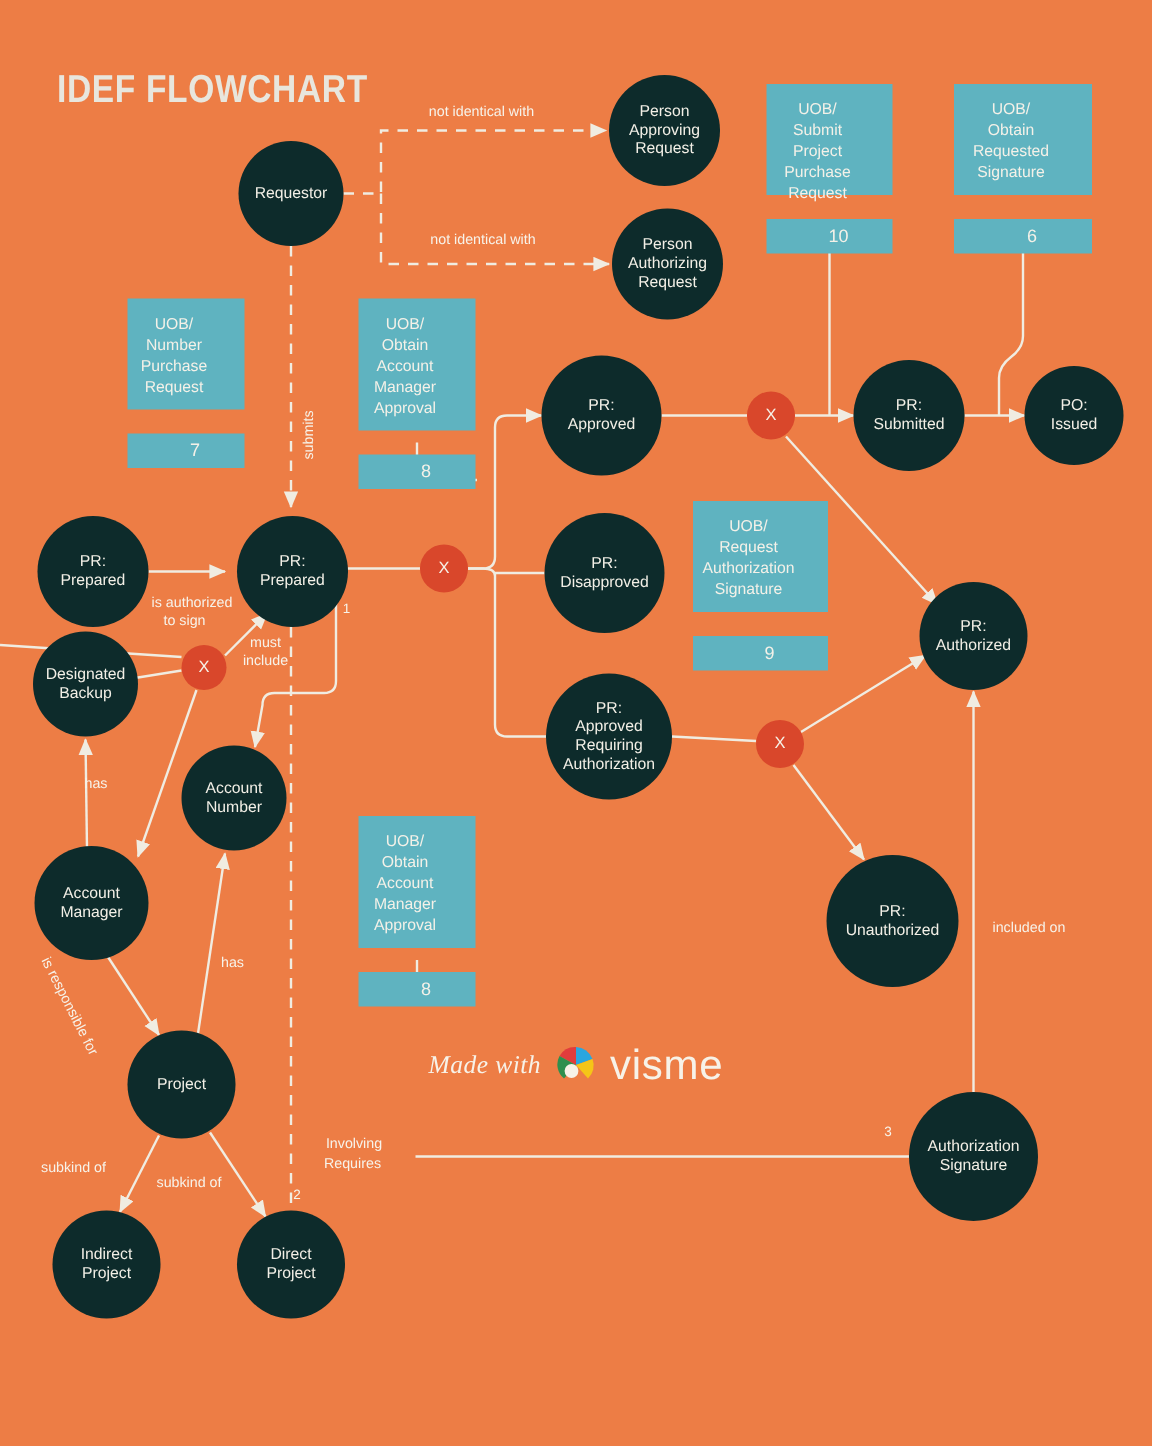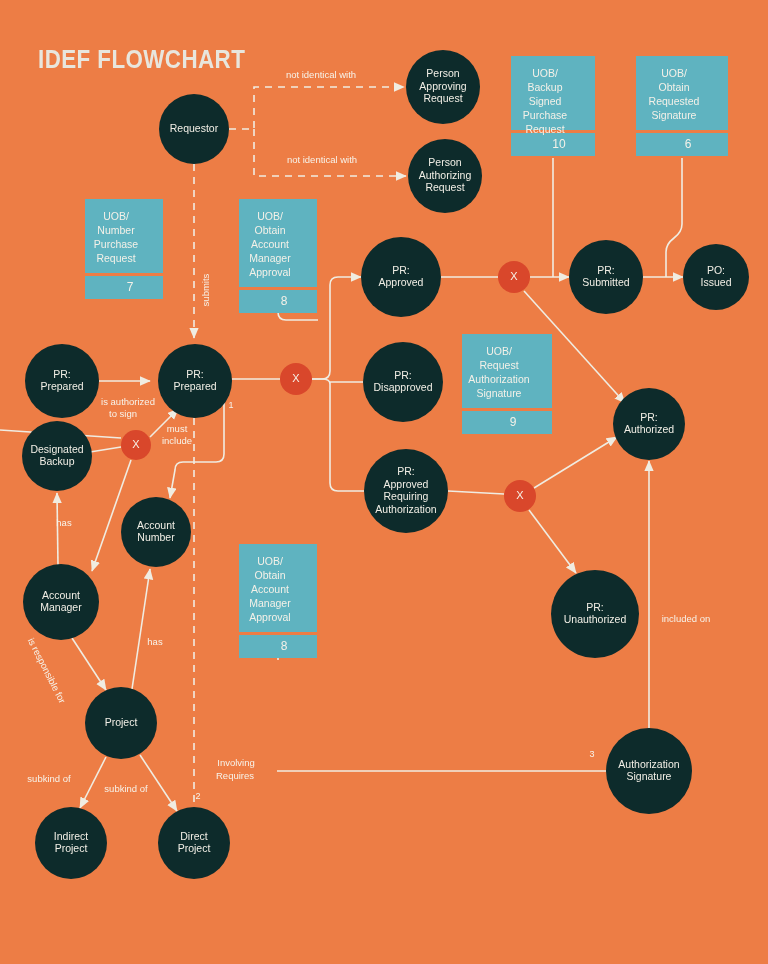--- a/index.html
+++ b/index.html
@@ -69,21 +69,21 @@
     text-align:center;
     padding:10px 20px 10px 4px;
     box-sizing:border-box;
   }
   .uob-num{
     background:#5fb3c0;
     color:#f4f1e8;
     font-size:12px;
     text-align:center;
     padding:4px 0 5px 12px;
-    margin-top:3px;
+    margin-top:16px;
     box-sizing:border-box;
   }
 
   .footer{
     position:absolute;
     left:0; right:0; bottom:44px;
     display:flex; align-items:center; justify-content:center; gap:9px;
   }
   .made-with{
     font-family:"Liberation Serif", serif;
@@ -324,21 +324,21 @@
           <div>Obtain</div>
           <div>Account</div>
           <div>Manager</div>
           <div>Approval</div>
         </div>
         <div class="uob-num">8</div>
       </div>
       <div class="uob-box" style="left: 511px; top: 56px; width: 84px;">
         <div class="uob-body" style="height: 74px;">
           <div>UOB/</div>
-          <div>Backup Signed</div>
+          <div>Submit Project</div>
           <div>Purchase</div>
           <div>Request</div>
         </div>
         <div class="uob-num">10</div>
       </div>
       <div class="uob-box" style="left: 636px; top: 56px; width: 92px;">
         <div class="uob-body" style="height: 74px;">
           <div>UOB/</div>
           <div>Obtain</div>
           <div>Requested</div>
@@ -360,14 +360,27 @@
           <div>UOB/</div>
           <div>Obtain</div>
           <div>Account</div>
           <div>Manager</div>
           <div>Approval</div>
         </div>
         <div class="uob-num">8</div>
       </div>
     </div>
 
+  <div class="footer">
+    <span class="made-with">Made with</span>
+    <span style="display:inline-block;width:28px;height:28px;position:relative;">
+      <svg width="28" height="28" viewBox="0 0 28 28">
+        <path d="M14,14 L14,2 A12,12 0 0 1 25,10 Z" fill="#2aa6df"></path>
+        <path d="M14,14 L25,10 A12,12 0 0 1 22,23 Z" fill="#f5c518"></path>
+        <path d="M14,14 L3,8 A12,12 0 0 1 14,2 Z" fill="#e23c3c"></path>
+        <path d="M14,14 L6,23 A12,12 0 0 1 3,8 Z" fill="#2f8f4e"></path>
+        <circle cx="11" cy="18" r="4.6" fill="#f7f2e8"></circle>
+      </svg>
+    </span>
+    <span class="visme-word">visme</span>
+  </div>
 
 </div>
 
 </body></html>

